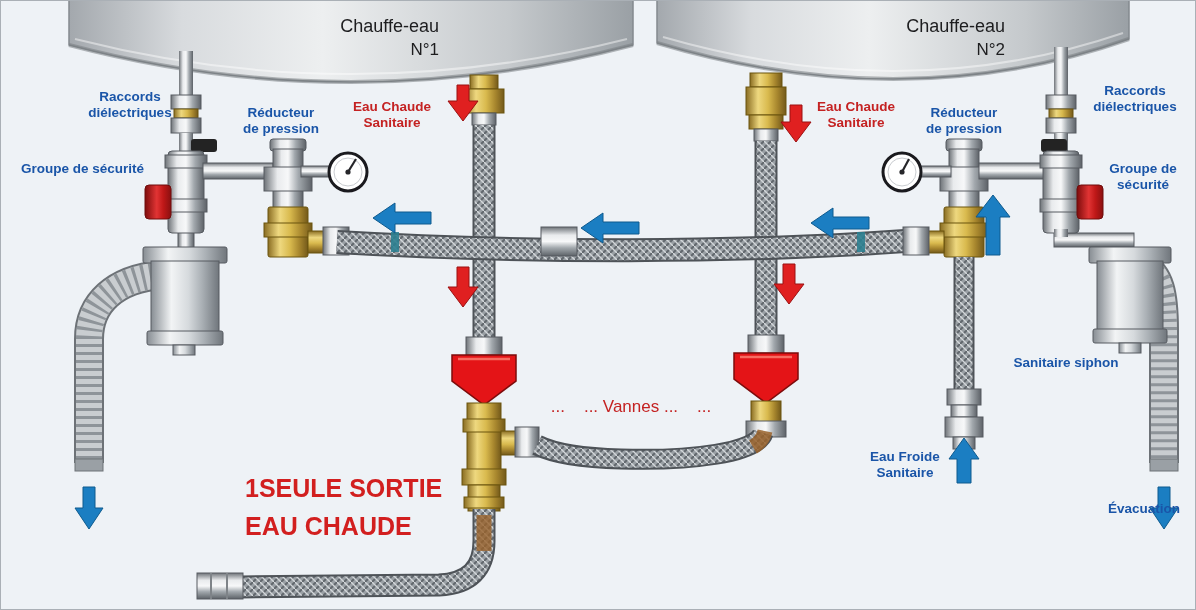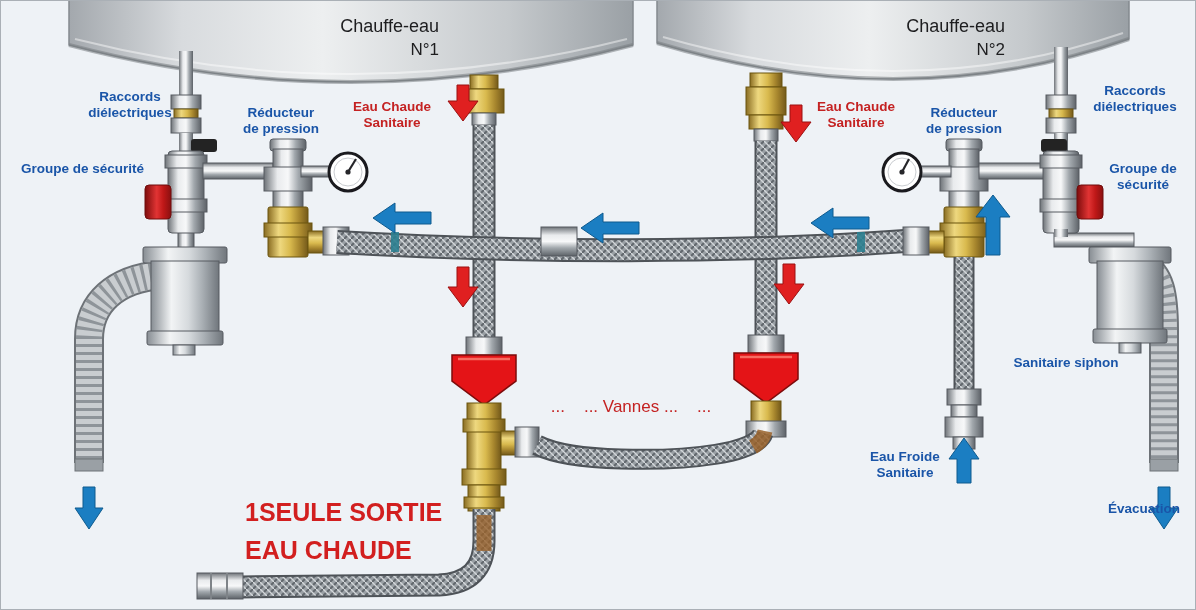--- a/index.html
+++ b/index.html
@@ -301,15 +301,15 @@
   <div class="lbl" style="left:1096px;top:160px;width:92px;">Groupe de
 sécurité</div>
 
   <div class="vannes" style="left:505px;top:368px;width:250px;margin-top:28px;">...    ... Vannes ...    ...</div>
   <div class="lbl" style="left:1000px;top:354px;width:130px;">Sanitaire siphon</div>
 
   <div class="lbl" style="left:836px;top:448px;width:136px;">Eau Froide
 Sanitaire</div>
   <div class="lbl" style="left:1088px;top:500px;width:110px;">Évacuation</div>
 
-  <div class="big" style="left:244px;top:492px;width:210px;">1SEULE SORTIE
+  <div class="big" style="left:244px;top:468px;width:210px;">1SEULE SORTIE
 EAU CHAUDE</div>
 </div>
 
 </body></html>

